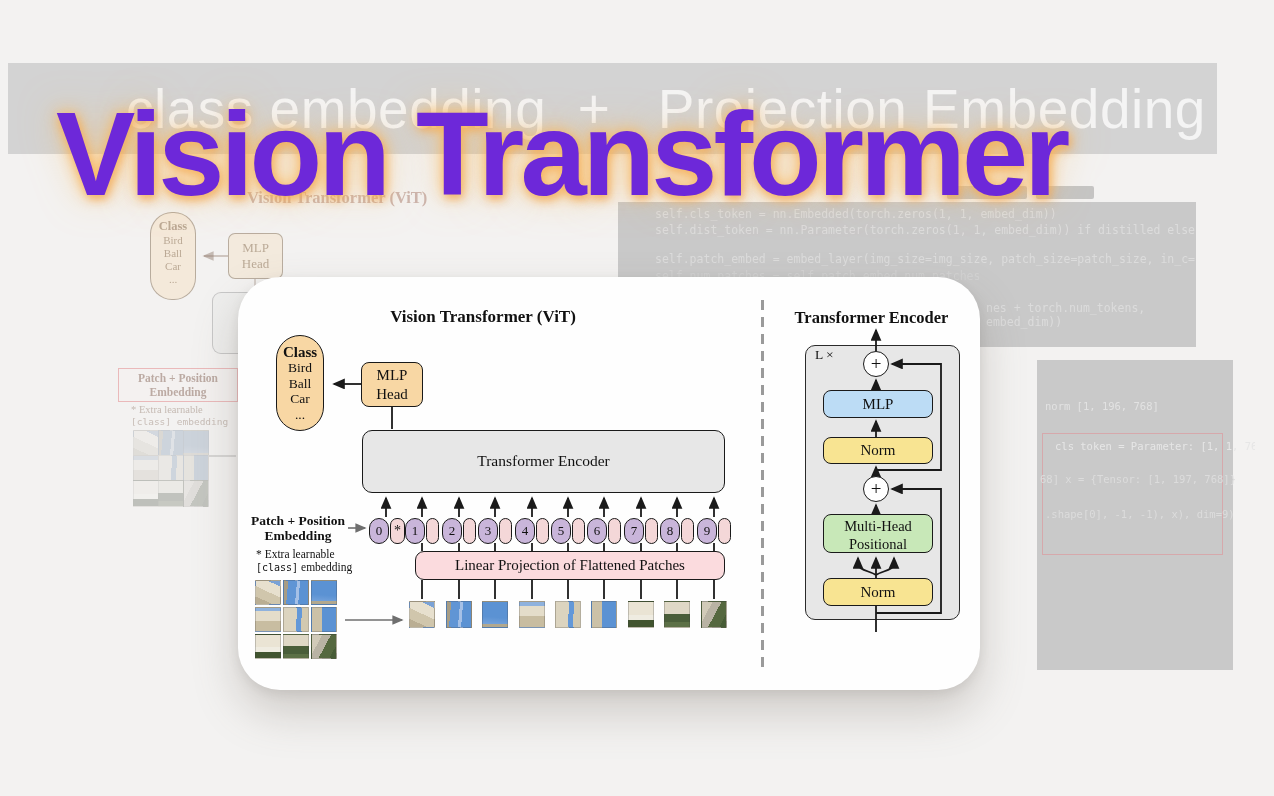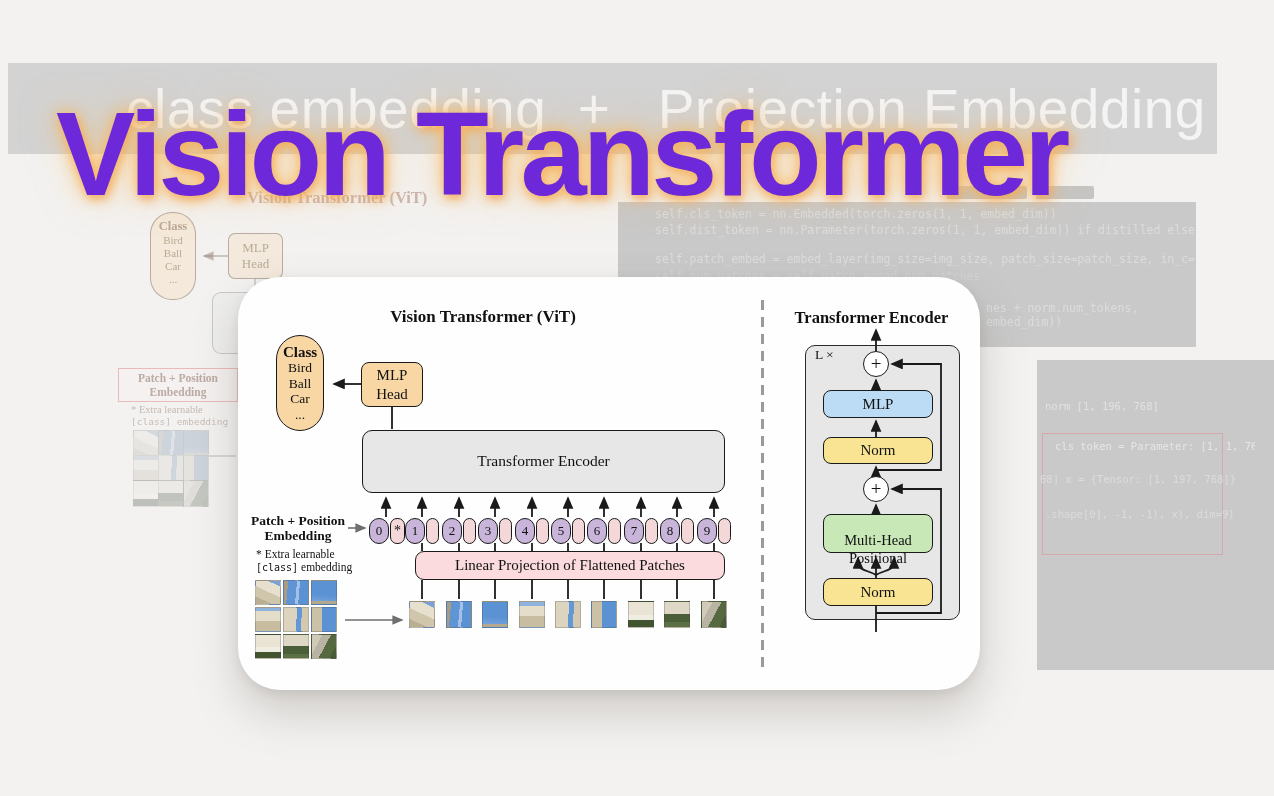--- a/index.html
+++ b/index.html
@@ -32,21 +32,21 @@
            font-weight:bold;font-size:11.5px;line-height:13.5px;color:rgba(150,124,112,0.6);padding-top:3px;}
   .f-note1{left:131px;top:404px;font-family:"Liberation Serif",serif;font-size:10.5px;color:rgba(158,138,126,0.55);}
   .f-note2{left:131px;top:416px;font-family:"DejaVu Sans Mono",monospace;font-size:9.5px;color:rgba(158,138,126,0.5);}
   .f-grid{left:133px;top:430px;display:grid;grid-template-columns:repeat(3,22px);
           grid-auto-rows:22px;gap:3px;opacity:0.3;filter:saturate(0.45);}
 
   
   .code-panel{position:absolute;background:#c9c9c9;z-index:3;font-family:"DejaVu Sans Mono","Liberation Mono",monospace;
               color:#dcdcdc;}
   .code-top{left:618px;top:202px;width:578px;height:145px;}
-  .code-right{left:1037px;top:360px;width:237px;height:310px;}
+  .code-right{left:1037px;top:360px;width:196px;height:310px;}
   .cl{position:absolute;left:37px;font-size:11.5px;white-space:nowrap;overflow:hidden;max-width:540px;}
   .cl1{top:5px;}  .cl2{top:21px;} .cl3{top:50px;} .cl4{top:67px;color:rgba(222,222,222,0.45);}
   .cl-tail{position:absolute;left:368px;top:99px;font-size:11.5px;}
   .cr{position:absolute;font-size:10.5px;white-space:nowrap;max-width:200px;overflow:hidden;}
   .crA{left:8px;top:40px;color:#e2e2e2;}
   .crB{left:18px;top:80px;color:#e6e6e6;}
   .crC{left:3px;top:113px;}
   .crD{left:8px;top:148px;}
   .pink-box{position:absolute;left:5px;top:73px;width:181px;height:122px;
             border:1.2px solid rgba(224,140,146,0.55);}
@@ -108,21 +108,21 @@
   .p9{background:linear-gradient(118deg,#d1cab8 0 28%,#b9b3a4 28% 52%,#55683f 52% 82%,#475c36 82%);}
 
   .dash-sep{left:523px;top:23px;width:3px;height:368px;
             background:repeating-linear-gradient(180deg,#9a9a9a 0 10px,rgba(0,0,0,0) 10px 17px);}
   .enc-outer{left:567px;top:68px;width:155px;height:275px;border:1.5px solid #2a2a2a;border-radius:10px;
              background:#e7e7e7;}
   .loop-lbl{left:577px;top:70px;font-size:13.5px;color:#111;}
   .rbox{border:1.5px solid #1a1a1a;border-radius:8px;text-align:center;color:#111;}
   .mlp-b{left:585px;top:113px;width:110px;height:28px;background:#bcdcf5;font-size:15px;line-height:26px;}
   .norm1{left:585px;top:160px;width:110px;height:27px;background:#f8e492;font-size:15px;line-height:25px;}
-  .mha-b{left:585px;top:237px;width:110px;height:39px;background:#c8e8b8;font-size:14.5px;line-height:18px;padding-top:16px;}
+  .mha-b{left:585px;top:237px;width:110px;height:39px;background:#c8e8b8;font-size:14.5px;line-height:18px;padding-top:2px;}
   .norm2{left:585px;top:301px;width:110px;height:28px;background:#f8e492;font-size:15px;line-height:26px;}
   .emb-b{left:585px;top:355px;width:107px;height:42px;background:#fadcdc;font-size:14.5px;line-height:19px;padding-top:2px;}
   .plus-circle{position:absolute;width:26px;height:26px;border:1.6px solid #1a1a1a;border-radius:50%;
                background:#fff;text-align:center;font-family:"Liberation Serif",serif;font-size:19px;
                line-height:23px;color:#111;}
   .pc1{left:625px;top:74px;} .pc2{left:625px;top:199px;}
   .wires{position:absolute;left:0;top:0;z-index:0;}
   .over{z-index:1;}
 </style>
 </head>
@@ -174,21 +174,21 @@
     <path d="M165,99 V112" stroke="rgba(150,130,118,0.45)" stroke-width="1.4" fill="none"></path>
     <path d="M150,204 H164" stroke="rgba(150,130,118,0.5)" stroke-width="1.4" fill="none" marker-end="url(#ahf)"></path>
     <path d="M119,276 H146" stroke="rgba(150,150,150,0.45)" stroke-width="1.4" fill="none"></path>
   </svg>
 
   <div class="code-panel code-top" data-name="code-panel-top">
     <div class="cl cl1" data-name="code-line">self.cls_token = nn.Embedded(torch.zeros(1, 1, embed_dim))</div>
     <div class="cl cl2" data-name="code-line">self.dist_token = nn.Parameter(torch.zeros(1, 1, embed_dim)) if distilled else None</div>
     <div class="cl cl3" data-name="code-line">self.patch_embed = embed_layer(img_size=img_size, patch_size=patch_size, in_c=in_c, embed</div>
     <div class="cl cl4" data-name="code-line">self.num_patches = self.patch_embed.num_patches</div>
-    <div class="cl-tail" data-name="code-line">nes + norm.num_tokens, embed_dim))</div>
+    <div class="cl-tail" data-name="code-line">nes + torch.num_tokens, embed_dim))</div>
   </div>
   <div class="code-panel code-right" data-name="code-panel-right">
     <div class="pink-box" data-name="code-highlight-outline"></div>
     <div class="cr crA" data-name="code-line">norm  [1, 196, 768]</div>
     <div class="cr crB" data-name="code-line">cls_token = Parameter: [1, 1, 768]</div>
     <div class="cr crC" data-name="code-line">68]    x = {Tensor: [1, 197, 768]}</div>
     <div class="cr crD" data-name="code-line">.shape[0], -1, -1), x), dim=9)</div>
   </div>
   <div class="badge-frag bf1" data-name="toolbar-fragment"></div>
   <div class="badge-frag bf2" data-name="toolbar-fragment"></div>

